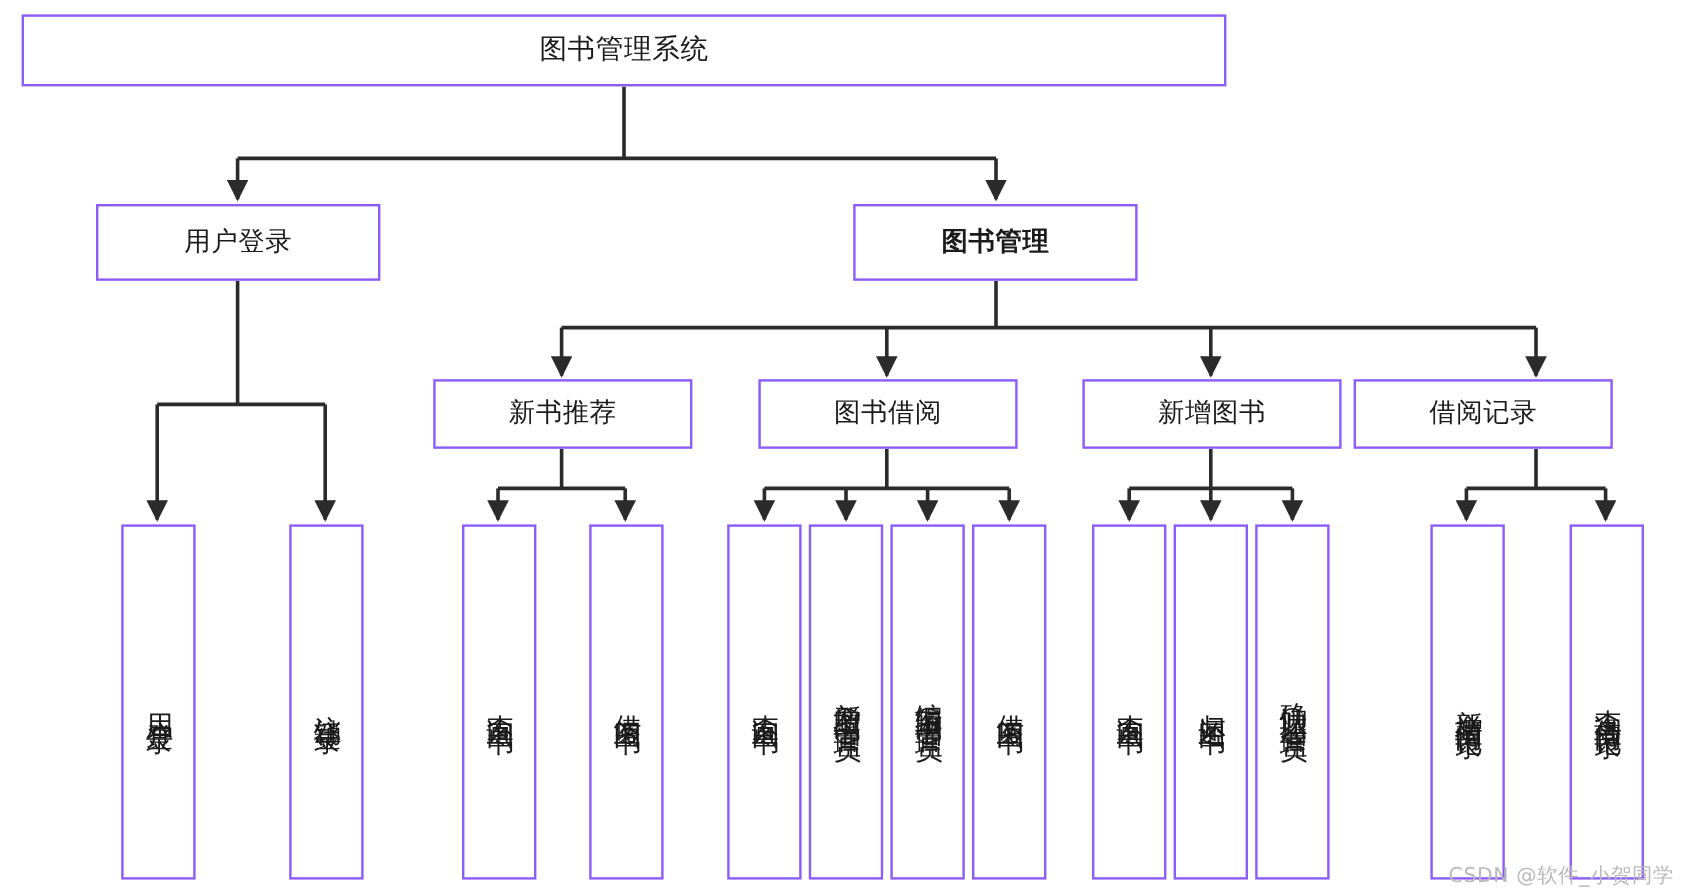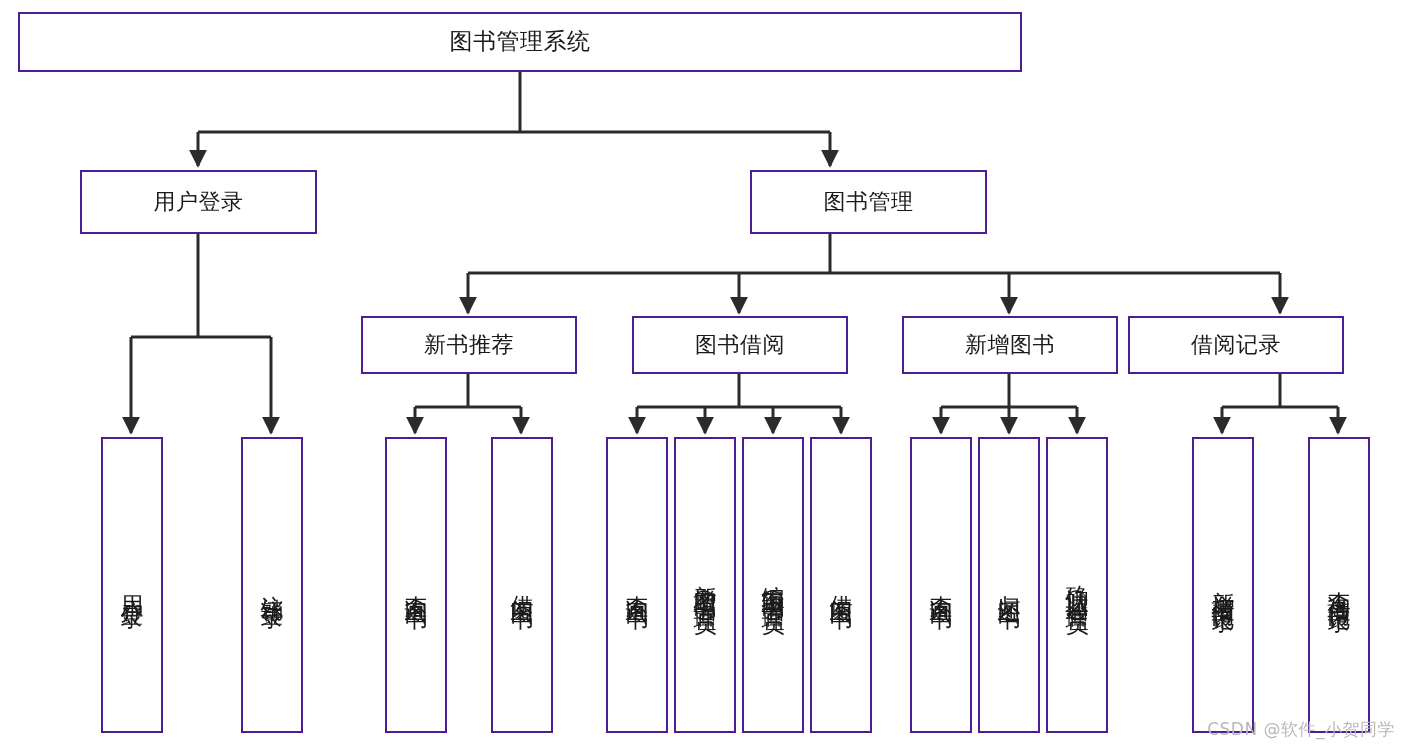--- a/index.html
+++ b/index.html
@@ -23,21 +23,21 @@
     left: 0;
     top: 0;
     width: 1405px;
     height: 747px;
     pointer-events: none;
   }
   .node {
     position: absolute;
     box-sizing: border-box;
     background: #ffffff;
-    border: 2px solid #4c1d95;
+    border: 2px solid #8b5cf6;
     display: flex;
     align-items: center;
     justify-content: center;
     color: #1a1a1a;
   }
   .node .label {
     display: block;
     text-align: center;
     line-height: 1.12;
     white-space: nowrap;
@@ -131,21 +131,21 @@
     </g>
   </svg>
 
   <div class="node horiz root" style="left:18px; top:12px; width:1004px; height:60px;">
     <span class="label">图书管理系统</span>
   </div>
 
   <div class="node horiz" style="left:80px; top:170px; width:237px; height:64px;">
     <span class="label">用户登录</span>
   </div>
-  <div class="node horiz" style="left:750px; top:170px; width:237px; height:64px;">
+  <div class="node horiz" style="left:711px; top:170px; width:237px; height:64px;font-weight:bold;">
     <span class="label">图书管理</span>
   </div>
 
   <div class="node horiz" style="left:361px; top:316px; width:216px; height:58px;align-items:center;">
     <span class="label">新书推荐</span>
   </div>
   <div class="node horiz" style="left:632px; top:316px; width:216px; height:58px;">
     <span class="label">图书借阅</span>
   </div>
   <div class="node horiz" style="left:902px; top:316px; width:216px; height:58px;">

